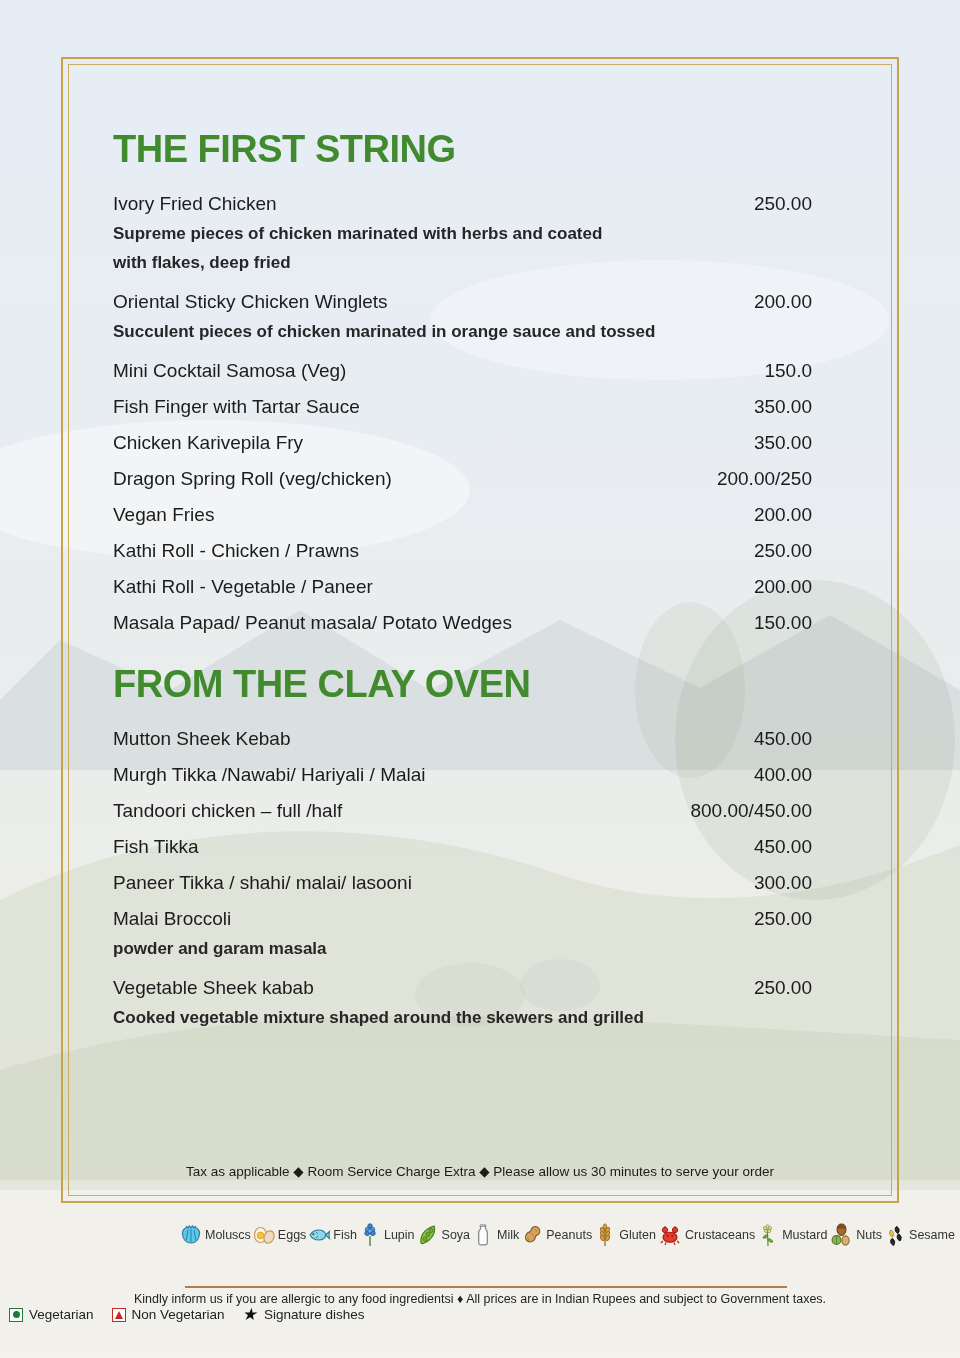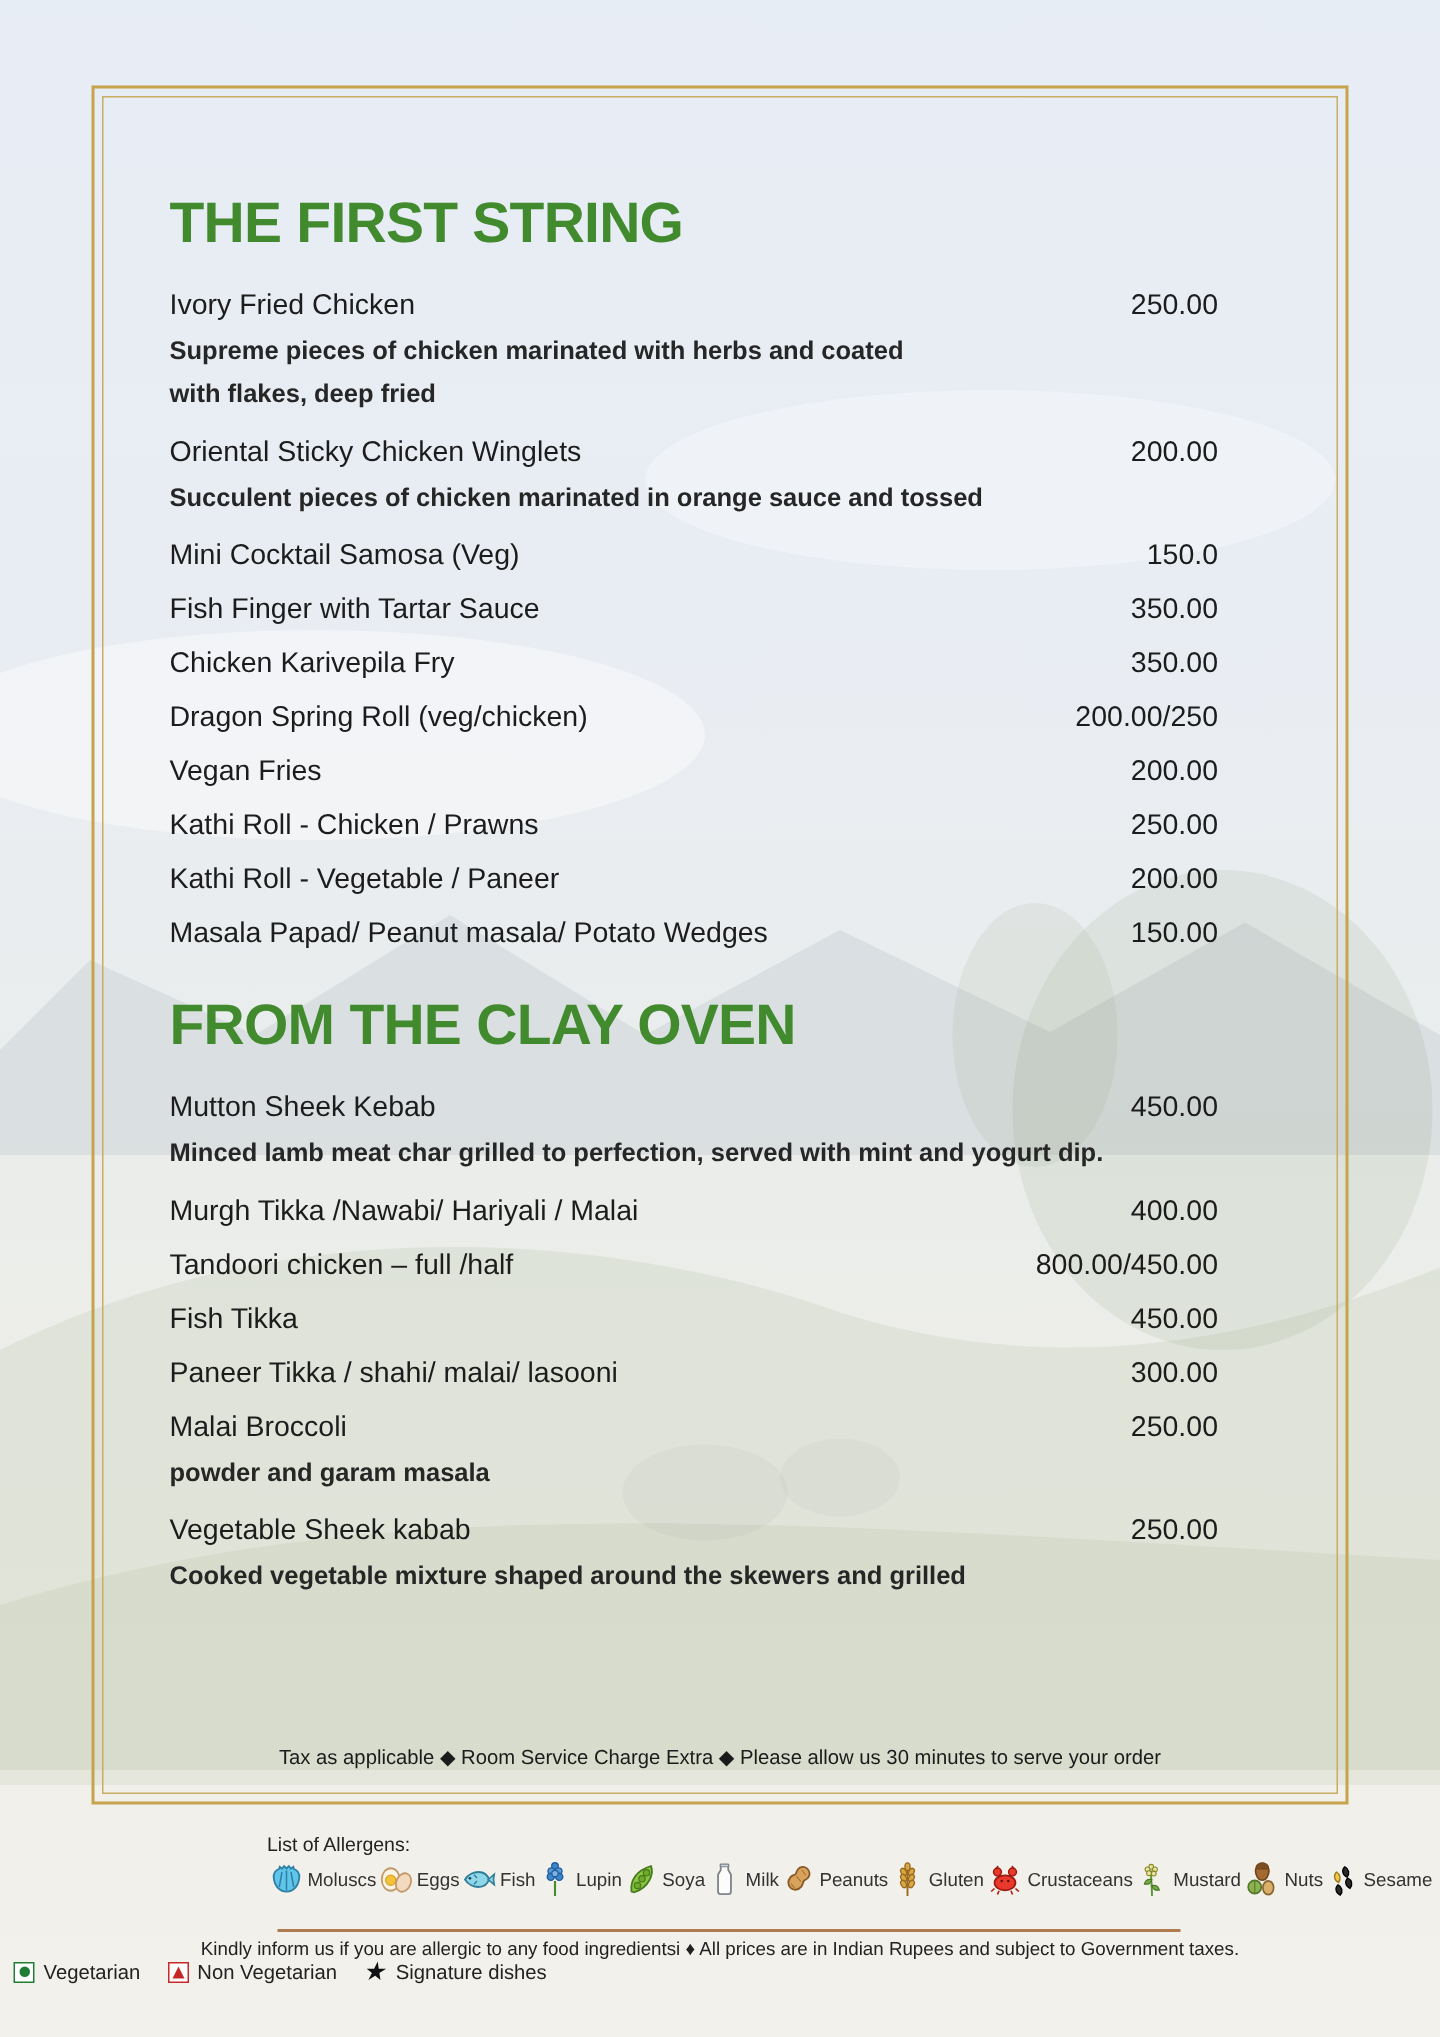--- a/index.html
+++ b/index.html
@@ -136,21 +136,20 @@
       </div>
     </div>
 
     <h1 class="section-title second">FROM THE CLAY OVEN</h1>
 
     <div class="mi">
       <div class="mi-row">
         <span class="mi-name">Mutton Sheek Kebab</span>
         <span class="mi-price">450.00</span>
       </div>
-      <div class="mi-desc">Minced lamb meat char grilled to perfection, served with mint and yogurt dip.</div>
     </div>
 
     <div class="mi">
       <div class="mi-row">
         <span class="mi-name">Murgh Tikka /Nawabi/ Hariyali / Malai</span>
         <span class="mi-price">400.00</span>
       </div>
     </div>
 
     <div class="mi">
@@ -188,21 +187,20 @@
         <span class="mi-price">250.00</span>
       </div>
       <div class="mi-desc">Cooked vegetable mixture shaped around the skewers and grilled</div>
     </div>
 
     <div class="service-note">Tax as applicable ◆ Room Service Charge Extra ◆ Please allow us 30 minutes to serve your order</div>
   </div>
 </div>
 
 <div class="allergens">
-  <div class="allergens-heading">List of Allergens:</div>
   <div class="allergen-row">
 
     <div class="allergen">
       <svg width="26" height="26" viewBox="0 0 24 26">
         <path d="M12 21 C7 21 4 17 3.5 12 C3 9 5 6.5 7 6 L7.5 4.5 L9 5.8 L10.4 4 L12 5.6 L13.6 4 L15 5.8 L16.5 4.5 L17 6 C19 6.5 21 9 20.5 12 C20 17 17 21 12 21 Z" fill="#5fc6ea" stroke="#2d7fa6" stroke-width="1.2"></path>
         <path d="M12 20 L12 7 M7.2 18 L9 8 M16.8 18 L15 8" stroke="#2d7fa6" stroke-width="1" fill="none"></path>
       </svg>
       <span class="allergen-label">Moluscs</span>
     </div>
 

